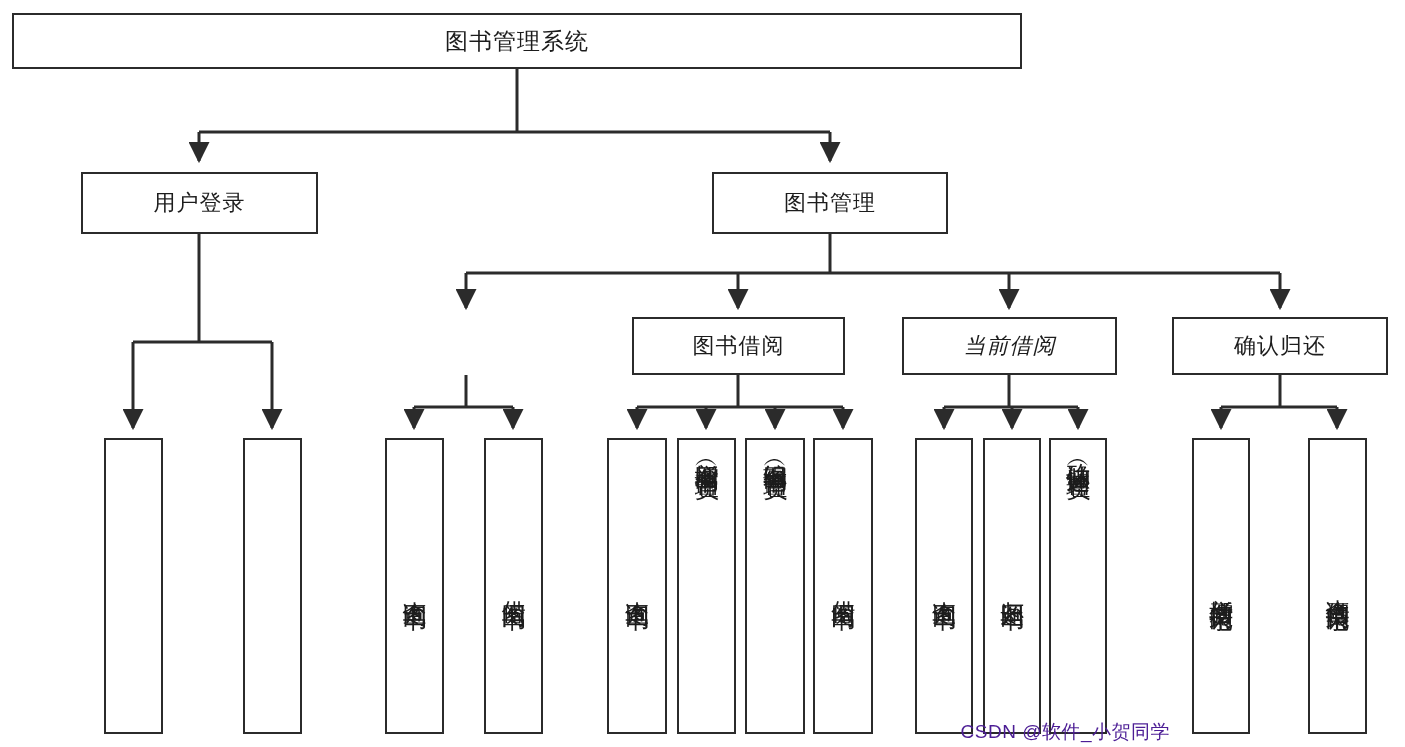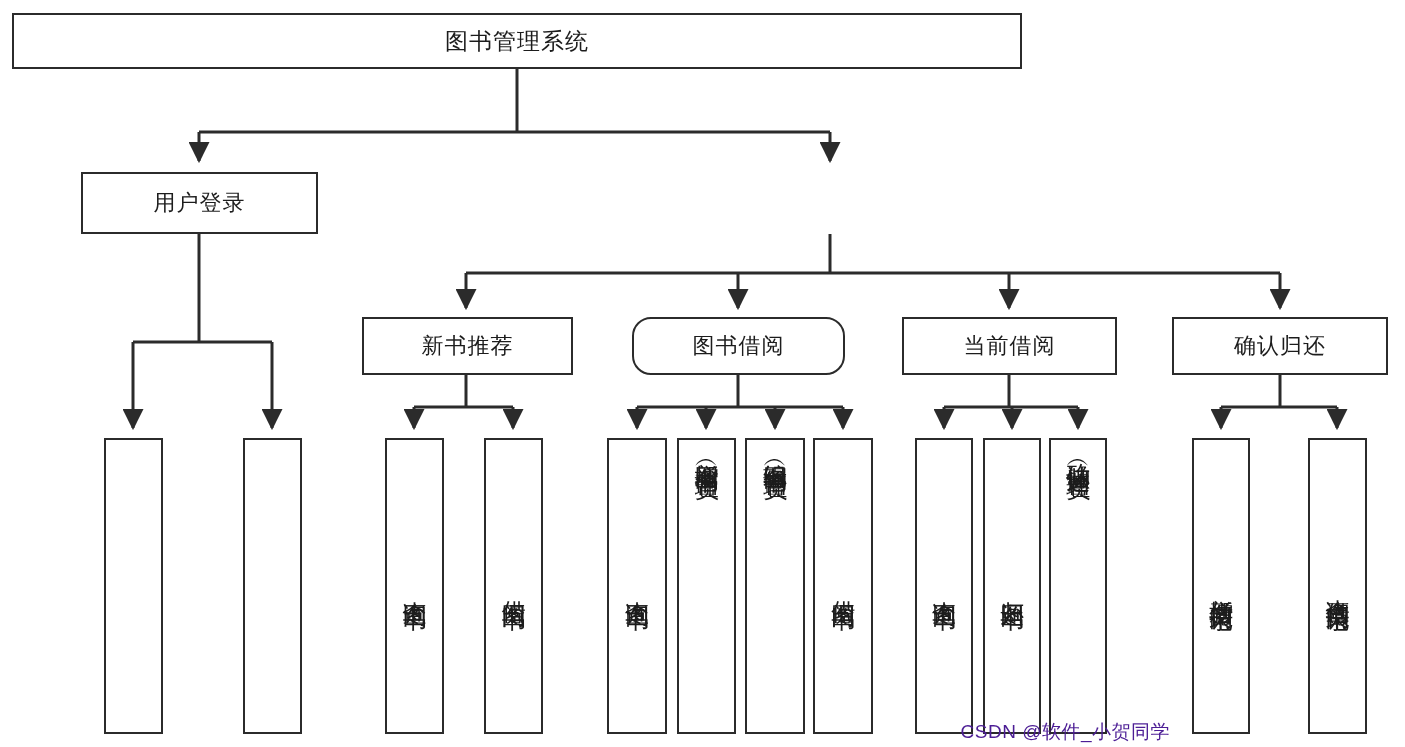--- a/index.html
+++ b/index.html
@@ -115,28 +115,28 @@
     </g>
   </svg>
 
   <div class="node node-root" style="left:12px;top:12px;width:1010px;height:56px;">
     <span>图书管理系统</span>
   </div>
 
   <div class="node node-l2" style="left:81px;top:171px;width:237px;height:62px;">
     <span>用户登录</span>
   </div>
+  <div class="node node-l2" style="left:712px;top:171px;width:236px;height:62px;">
+    <span>图书管理</span>
+  </div>
 
-  <div class="node node-l3" style="left:362px;top:316px;width:211px;height:58px;">
-    <span>新书推荐</span>
-  </div>
-  <div class="node node-l3" style="left:632px;top:316px;width:213px;height:58px;border-radius:19px;">
+  <div class="node node-l3" style="left:632px;top:316px;width:213px;height:58px;">
     <span>图书借阅</span>
   </div>
-  <div class="node node-l3" style="left:902px;top:316px;width:215px;height:58px;">
+  <div class="node node-l3" style="left:902px;top:316px;width:215px;height:58px;font-style:italic;">
     <span>当前借阅</span>
   </div>
   <div class="node node-l3" style="left:1172px;top:316px;width:216px;height:58px;">
     <span>确认归还</span>
   </div>
 
   <div class="leaf align-end" style="left:104px;top:437px;width:59px;height:296px;">
     <span class="vtext">用户登录</span>
   </div>
   <div class="leaf align-end" style="left:243px;top:437px;width:59px;height:296px;">

